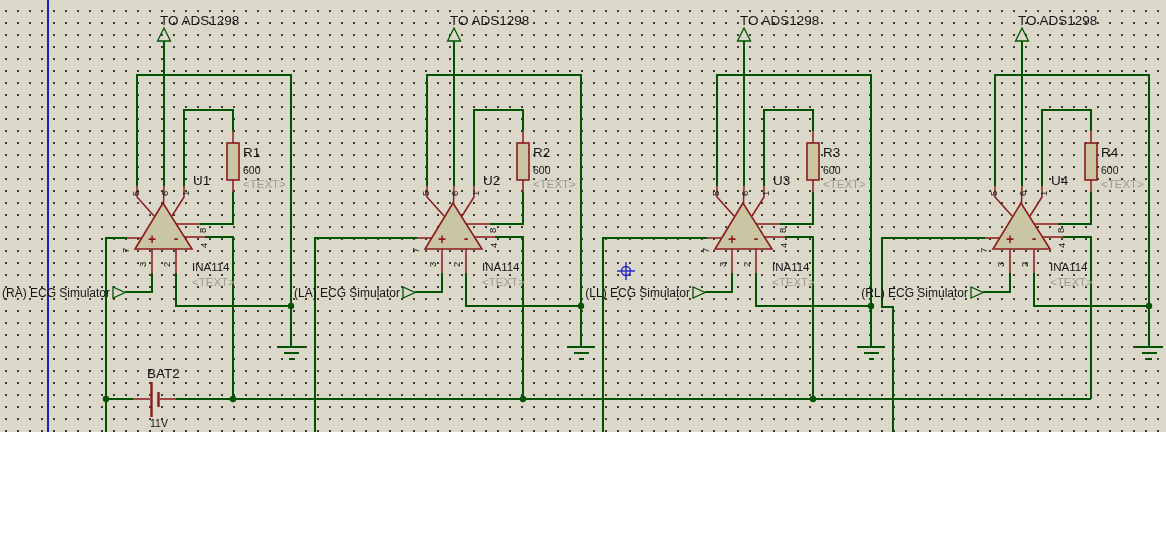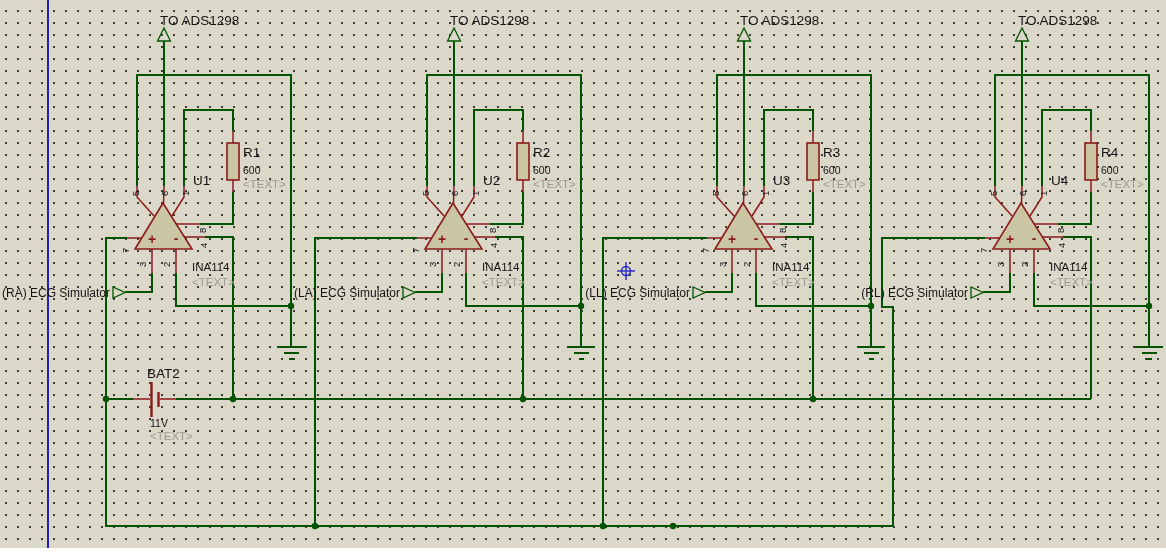--- a/index.html
+++ b/index.html
@@ -1,18 +1,18 @@
 <!DOCTYPE html>
 <html><head>
 <meta charset="utf-8">
 <style>
   html,body{margin:0;padding:0;}
   #sheet{
     position:relative;
-    width:1166px;height:548px;
+    width:1166px;height:432px;
     background-color:#dbd8ca;
     background-image:radial-gradient(circle, #3c3c32 0.9px, rgba(0,0,0,0) 1.1px);
     background-size:12px 12px;
     background-position:0px 5px;
     overflow:hidden;
   }
   svg{position:absolute;left:0;top:0;}
   .wire{stroke:#005400;stroke-width:1.4;fill:none;shape-rendering:crispEdges;}
   .gnd{stroke:#005400;stroke-width:1.6;fill:none;shape-rendering:crispEdges;}
   .pin{stroke:#8b1b1b;stroke-width:1.5;fill:none;}

